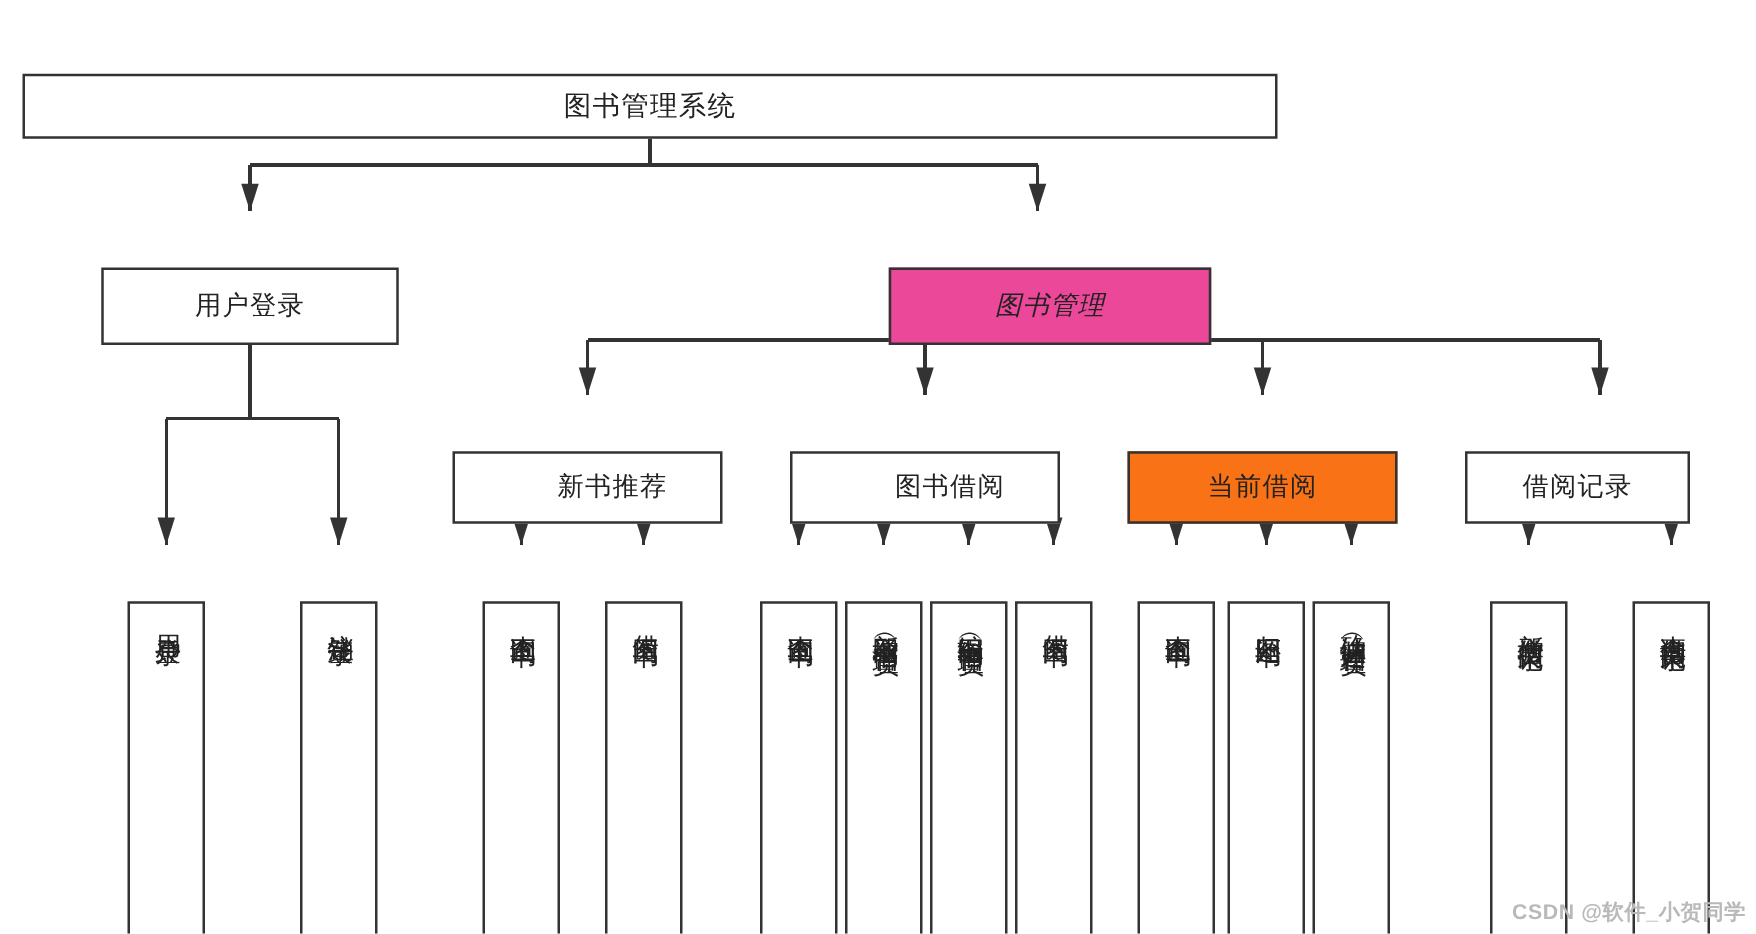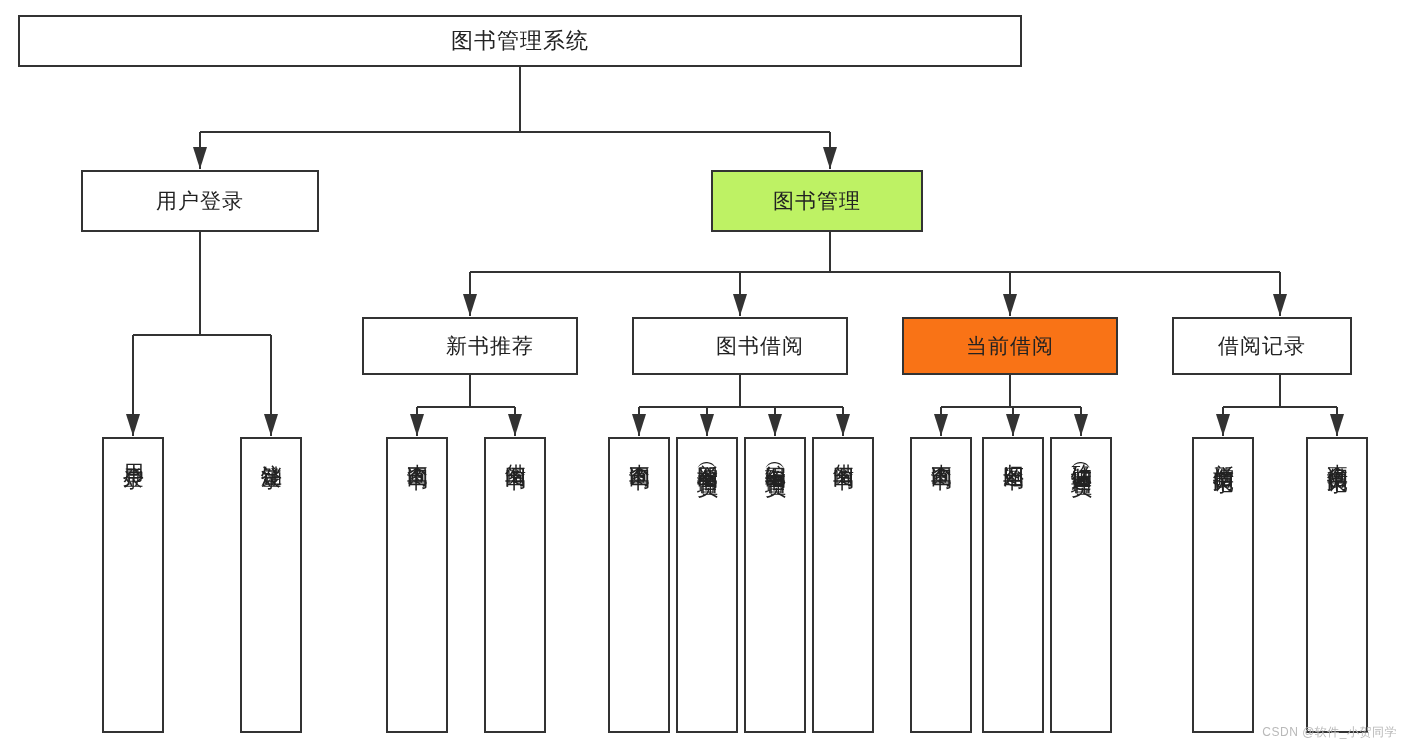--- a/index.html
+++ b/index.html
@@ -27,20 +27,21 @@
   }
   .node {
     position: absolute;
     box-sizing: border-box;
     background: #ffffff;
     border: 2px solid #f97316;
     display: flex;
     align-items: center;
     justify-content: center;
     color: #222222;
+    margin-top: 44px;
   }
   .node .label {
     display: block;
     text-align: center;
     line-height: 1.28;
     color: #222222;
   }
   .node.horiz .label {
     writing-mode: horizontal-tb;
     font-size: 21px;
@@ -55,25 +56,26 @@
     text-orientation: upright;
     font-size: 21px;
     letter-spacing: 2px;
     white-space: nowrap;
   }
   .node.root .label { font-size: 22px; }
   #watermark {
     position: absolute;
     right: 8px;
     bottom: 6px;
-    font-size: 12px;
+    font-size: 17px;
     color: #b9b9b9;
     letter-spacing: 0.5px;
     white-space: nowrap;
     user-select: none;
+    font-weight: bold;
   }
 </style>
 </head>
 <body>
 
 <div id="stage">
 
   <svg id="wires" viewBox="0 0 1405 747" width="1405" height="747" aria-hidden="true">
       <line x1="520" y1="67" x2="520" y2="132" stroke="#333333" stroke-width="2.6" shape-rendering="crispEdges"></line>
       <line x1="200" y1="132" x2="830" y2="132" stroke="#333333" stroke-width="2.6" shape-rendering="crispEdges"></line>
@@ -129,21 +131,21 @@
       <path d="M 1330 414 L 1344 414 L 1337 436 Z" fill="#333333"></path>
     </svg>
 
   <div id="nodes">
       <div class="node horiz root" style="left: 18px; top: 15px; width: 1004px; height: 52px; border-color: rgb(51, 51, 51); background: rgb(255, 255, 255);">
         <span class="label">图书管理系统</span>
       </div>
       <div class="node horiz" style="left: 81px; top: 170px; width: 238px; height: 62px; border-color: rgb(51, 51, 51); background: rgb(255, 255, 255);">
         <span class="label">用户登录</span>
       </div>
-      <div class="node horiz" style="left: 711px; top: 170px; width: 212px; height: 62px; border-color: rgb(51, 51, 51); background: #bef264;">
+      <div class="node horiz" style="left: 711px; top: 170px; width: 258px; height: 62px; border-color: rgb(51, 51, 51); background: #ec4899; font-style: italic;">
         <span class="label">图书管理</span>
       </div>
       <div class="node horiz" style="left: 362px; top: 317px; width: 216px; height: 58px; border-color: rgb(51, 51, 51); background: rgb(255, 255, 255); padding-left: 40px;">
         <span class="label">新书推荐</span>
       </div>
       <div class="node horiz" style="left: 632px; top: 317px; width: 216px; height: 58px; border-color: rgb(51, 51, 51); background: rgb(255, 255, 255); padding-left: 40px;">
         <span class="label">图书借阅</span>
       </div>
       <div class="node horiz" style="left: 902px; top: 317px; width: 216px; height: 58px; border-color: rgb(51, 51, 51); background: #f97316;">
         <span class="label">当前借阅</span>

